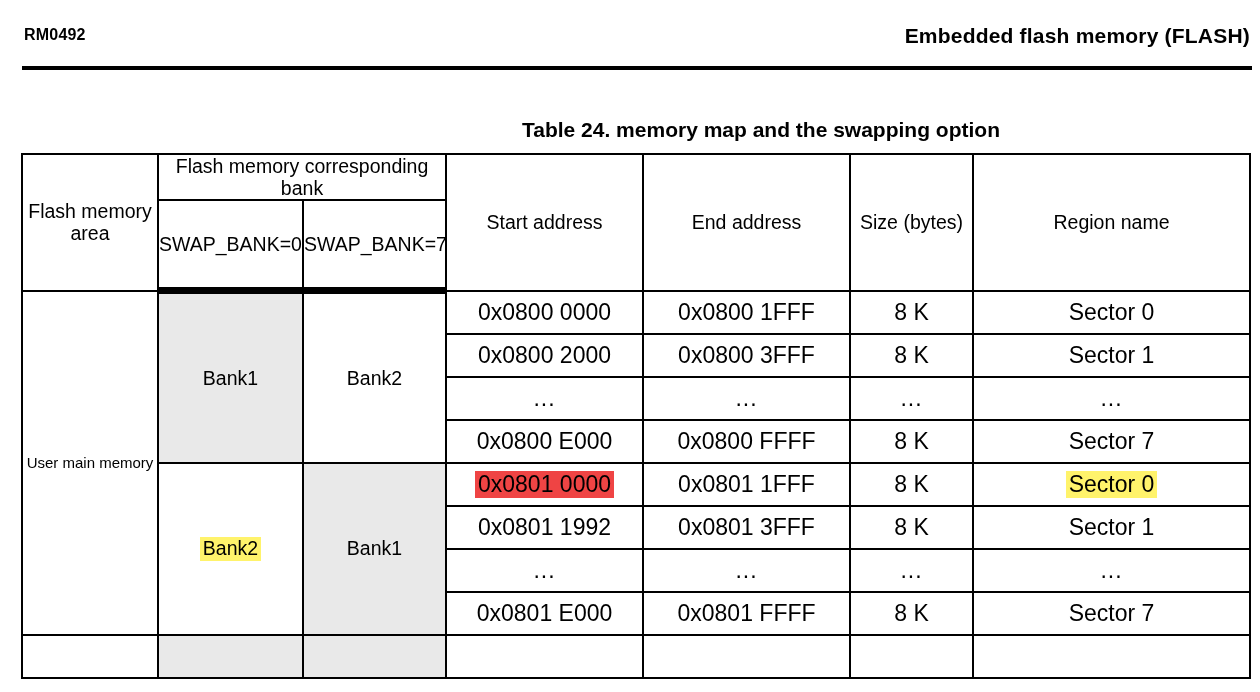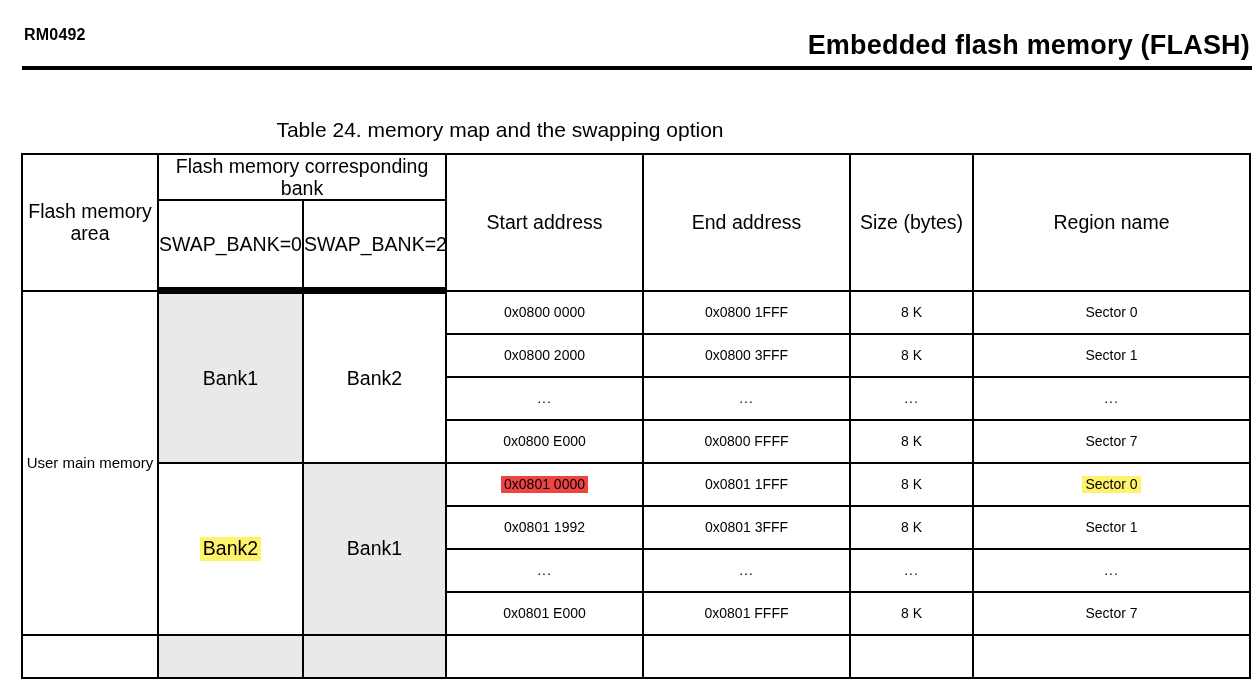--- a/index.html
+++ b/index.html
@@ -29,44 +29,44 @@
     left: 24px;
     top: 26px;
     font-size: 16px;
     font-weight: bold;
     letter-spacing: 0.2px;
     white-space: nowrap;
   }
   .page-header .hdr-right {
     position: absolute;
     right: 10px;
-    top: 30px;
-    font-size: 27px;
+    top: 24px;
+    font-size: 21px;
     font-weight: bold;
     letter-spacing: 0.2px;
     white-space: nowrap;
   }
   .page-header .hdr-rule {
     position: absolute;
     left: 22px;
     right: 8px;
     top: 66px;
     height: 4px;
     background: #000000;
   }
 
   
   .table-caption {
     position: absolute;
     left: 0;
     top: 118px;
     width: 1000px;
-    text-align: center;
+    text-align: right;
     font-size: 21px;
-    font-weight: normal;
+    font-weight: bold;
   }
 
   
   .tbl-wrap {
     position: absolute;
     left: 21px;
     top: 153px;
     width: 1230px;
   }
   table.memmap {
@@ -90,21 +90,21 @@
     line-height: 1.14;
     padding: 3px 2px;
   }
   
   tr.header-bottom > th { border-bottom: 7px solid #000000; }
   th.hdr-tall { border-bottom: 4px solid #000000; }
 
   td.body-cell {
     height: 41px;
     line-height: 1.15;
-    font-size: 14px;
+    font-size: 23px;
   }
   td.bankcell {
     font-size: 19.5px;
   }
   td.areacell {
     font-size: 15px;
     line-height: 1.25;
   }
   .shaded { background: #e9e9e9 !important; }
 
@@ -151,21 +151,21 @@
       <tr>
         <th class="hcell hdr-tall" rowspan="2">Flash memory area</th>
         <th class="hcell" colspan="2">Flash memory corresponding bank</th>
         <th class="hcell hdr-tall" rowspan="2">Start address</th>
         <th class="hcell hdr-tall" rowspan="2">End address</th>
         <th class="hcell hdr-tall" rowspan="2">Size (bytes)</th>
         <th class="hcell hdr-tall" rowspan="2">Region name</th>
       </tr>
       <tr class="header-bottom">
         <th class="hcell" style="height:86px;">SWAP_BANK=0</th>
-        <th class="hcell">SWAP_BANK=2</th>
+        <th class="hcell">SWAP_BANK=7</th>
       </tr>
     </thead>
     <tbody>
 
       <tr>
         <td class="areacell" rowspan="8">User main memory</td>
         <td class="bankcell" rowspan="4" style="background: rgb(233, 233, 233);">
           <span>Bank1</span>
         </td>
         <td class="bankcell" rowspan="4">

